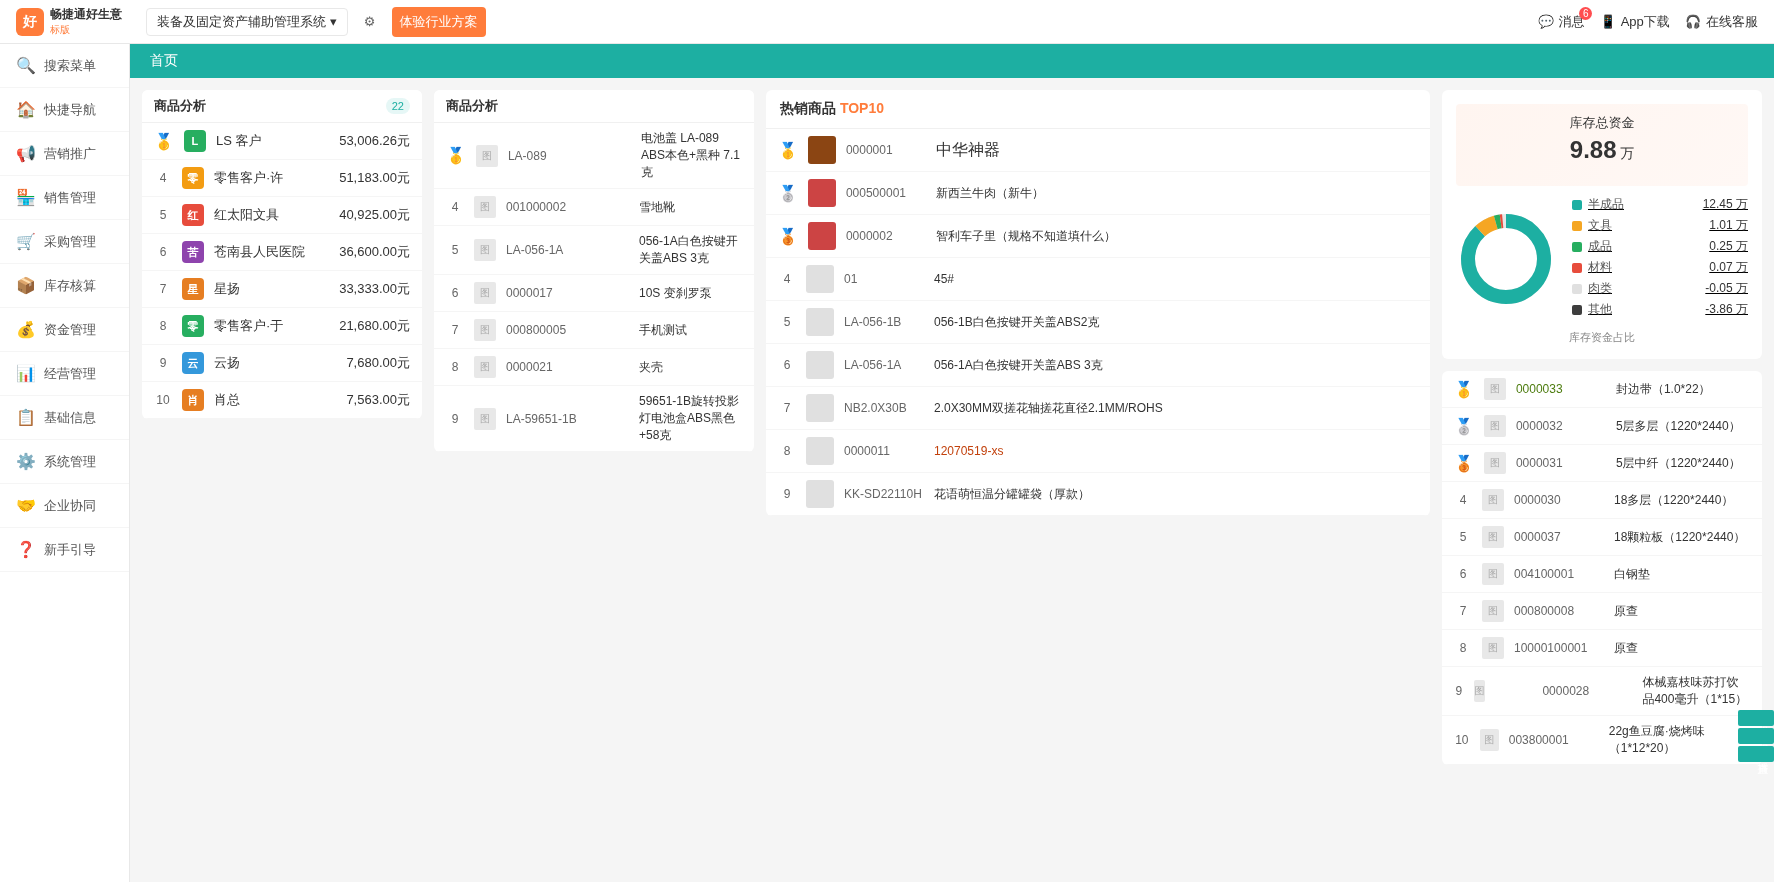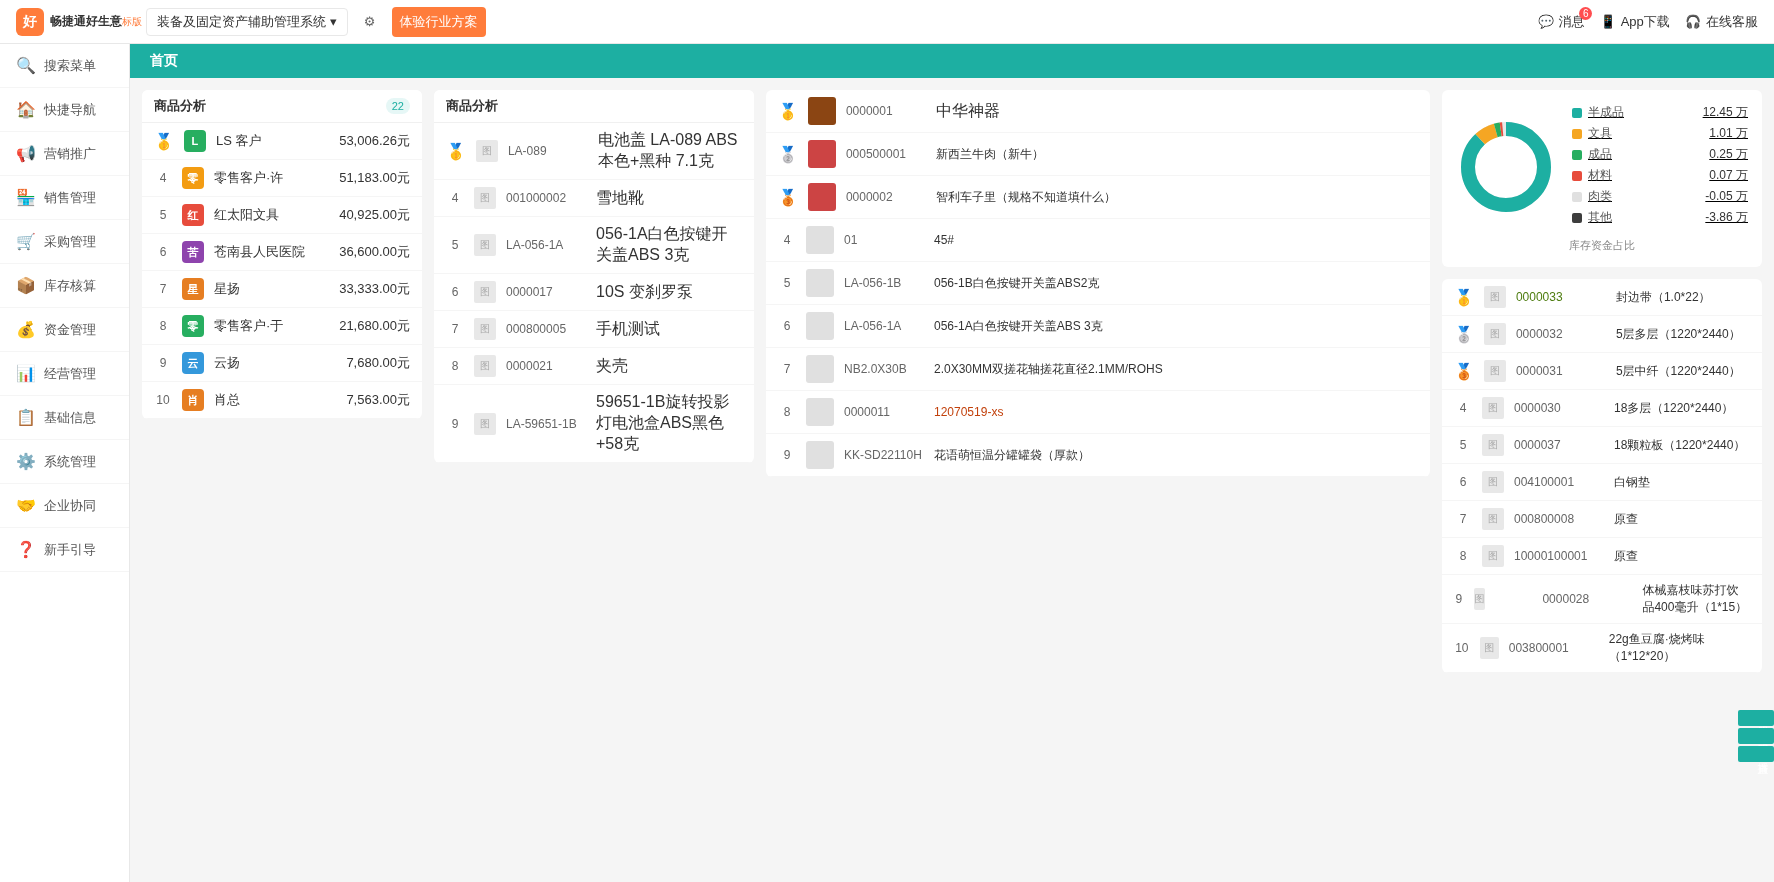--- a/index.html
+++ b/index.html
@@ -30,21 +30,21 @@
       height: 28px;
       background: #ff7c3b;
       border-radius: 6px;
       display: flex;
       align-items: center;
       justify-content: center;
       color: white;
       font-size: 14px;
       font-weight: bold;
     }
-    .logo-text-area { display: flex; flex-direction: row; align-items: center; }
+    .logo-text-area { display: flex; flex-direction: column; }
     .logo-main { font-size: 12px; color: #333; font-weight: bold; }
     .logo-sub { font-size: 10px; color: #ff7c3b; }
     .header-middle {
       flex: 1;
       display: flex;
       align-items: center;
       gap: 8px;
     }
     .system-selector {
       display: flex;
@@ -128,21 +128,21 @@
     .main-content {
       margin-top: 44px;
       margin-left: 130px;
       min-height: calc(882px - 44px);
     }
     .page-tab {
       background: #1dafa2;
       color: white;
       padding: 8px 20px;
       font-size: 14px;
-      font-weight: bold;
+      font-weight: normal;
     }
     .content-area {
       padding: 12px;
       display: flex;
       gap: 12px;
     }
 
     
     .right-panel {
       width: 320px;
@@ -190,21 +190,21 @@
       height: 22px;
       background: #e8e8e8;
       border-radius: 2px;
       display: flex;
       align-items: center;
       justify-content: center;
       font-size: 10px;
       color: #aaa;
     }
     .prod-code { font-size: 12px; color: #666; min-width: 80px; }
-    .prod-name { flex: 1; font-size: 16px; color: #333; }
+    .prod-name { flex: 1; font-size: 12px; color: #333; margin-left: 43px; }
 
     
     .hot-products-card {
       background: #fff;
       border-radius: 6px;
     }
     .hot-header {
       padding: 10px 14px;
       font-size: 14px;
       font-weight: bold;
@@ -553,20 +553,23 @@
             <span style="width:18px;text-align:center;font-size:12px;color:#666;">9</span>
             <div class="prod-thumb">图</div>
             <span class="prod-code">LA-59651-1B</span>
             <span class="prod-name">59651-1B旋转投影灯电池盒ABS黑色+58克</span>
           </div>
         </div>
       </div>
 
       <div style="flex:1; display:flex; flex-direction:column; gap:12px;">
         <div class="hot-products-card card">
+          <div class="hot-header">
+            <span>热销商品 </span><span class="top10-label">TOP10</span>
+          </div>
           <div class="scrollable-list">
             <div class="hot-row">
               <span style="font-size:16px;">🥇</span>
               <div class="hot-thumb" style="background:#8B4513;"></div>
               <span style="min-width:80px;font-size:12px;color:#666;">0000001</span>
               <span style="font-size:16px;color:#333;">中华神器</span>
             </div>
             <div class="hot-row">
               <span style="font-size:16px;">🥈</span>
               <div class="hot-thumb" style="background:#cc4444;"></div>
@@ -616,20 +619,27 @@
               <span style="font-size:12px;color:#333;">花语萌恒温分罐罐袋（厚款）</span>
             </div>
           </div>
         </div>
       </div>
     </div>
 
     <div class="right-panel">
 
       <div class="inventory-card card">
+        <div class="inv-bg">
+          <div class="inv-title">库存总资金</div>
+          <div class="inv-total">
+            <span class="inv-total-val">9.88</span>
+            <span class="inv-total-unit">万</span>
+          </div>
+        </div>
         <div class="inv-chart-area">
 
           <div class="donut-container">
             <svg width="100" height="100" viewBox="0 0 100 100">
 
               <circle cx="50" cy="50" r="38" fill="none" stroke="#e8e8e8" stroke-width="14"></circle>
 
               <circle cx="50" cy="50" r="38" fill="none" stroke="#1dafa2" stroke-width="14" stroke-dasharray="210 29" stroke-dashoffset="0" transform="rotate(-90 50 50)"></circle>
 
               <circle cx="50" cy="50" r="38" fill="none" stroke="#f5a623" stroke-width="14" stroke-dasharray="18 221" stroke-dashoffset="-210" transform="rotate(-90 50 50)"></circle>

